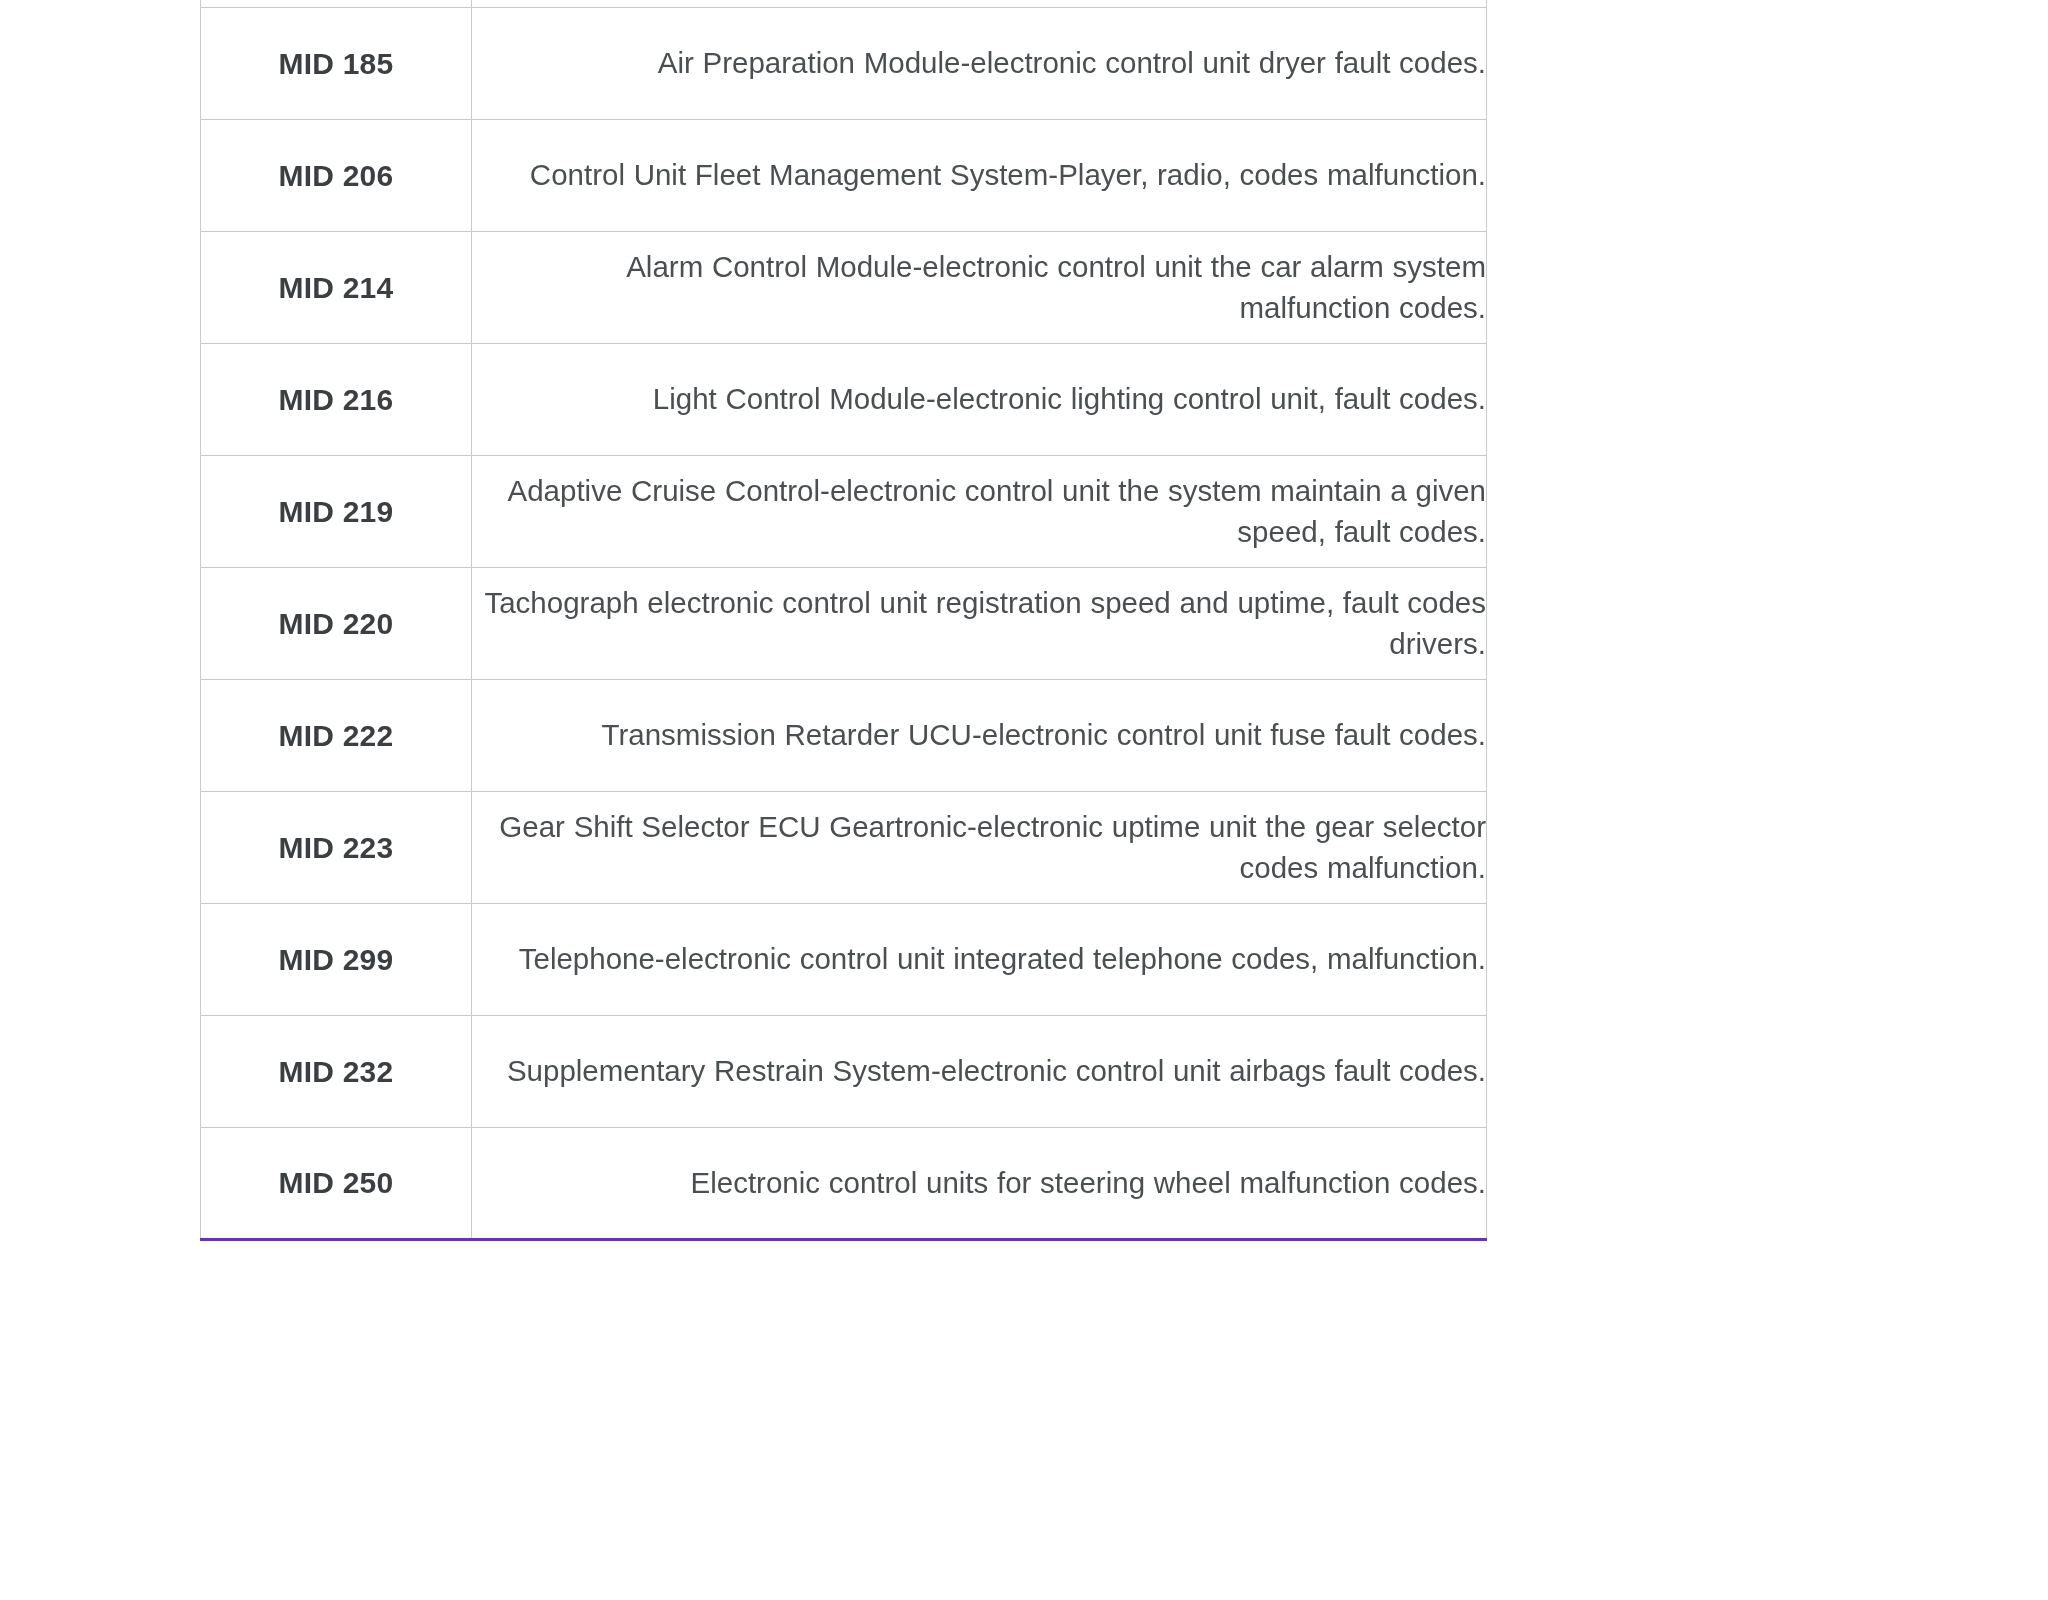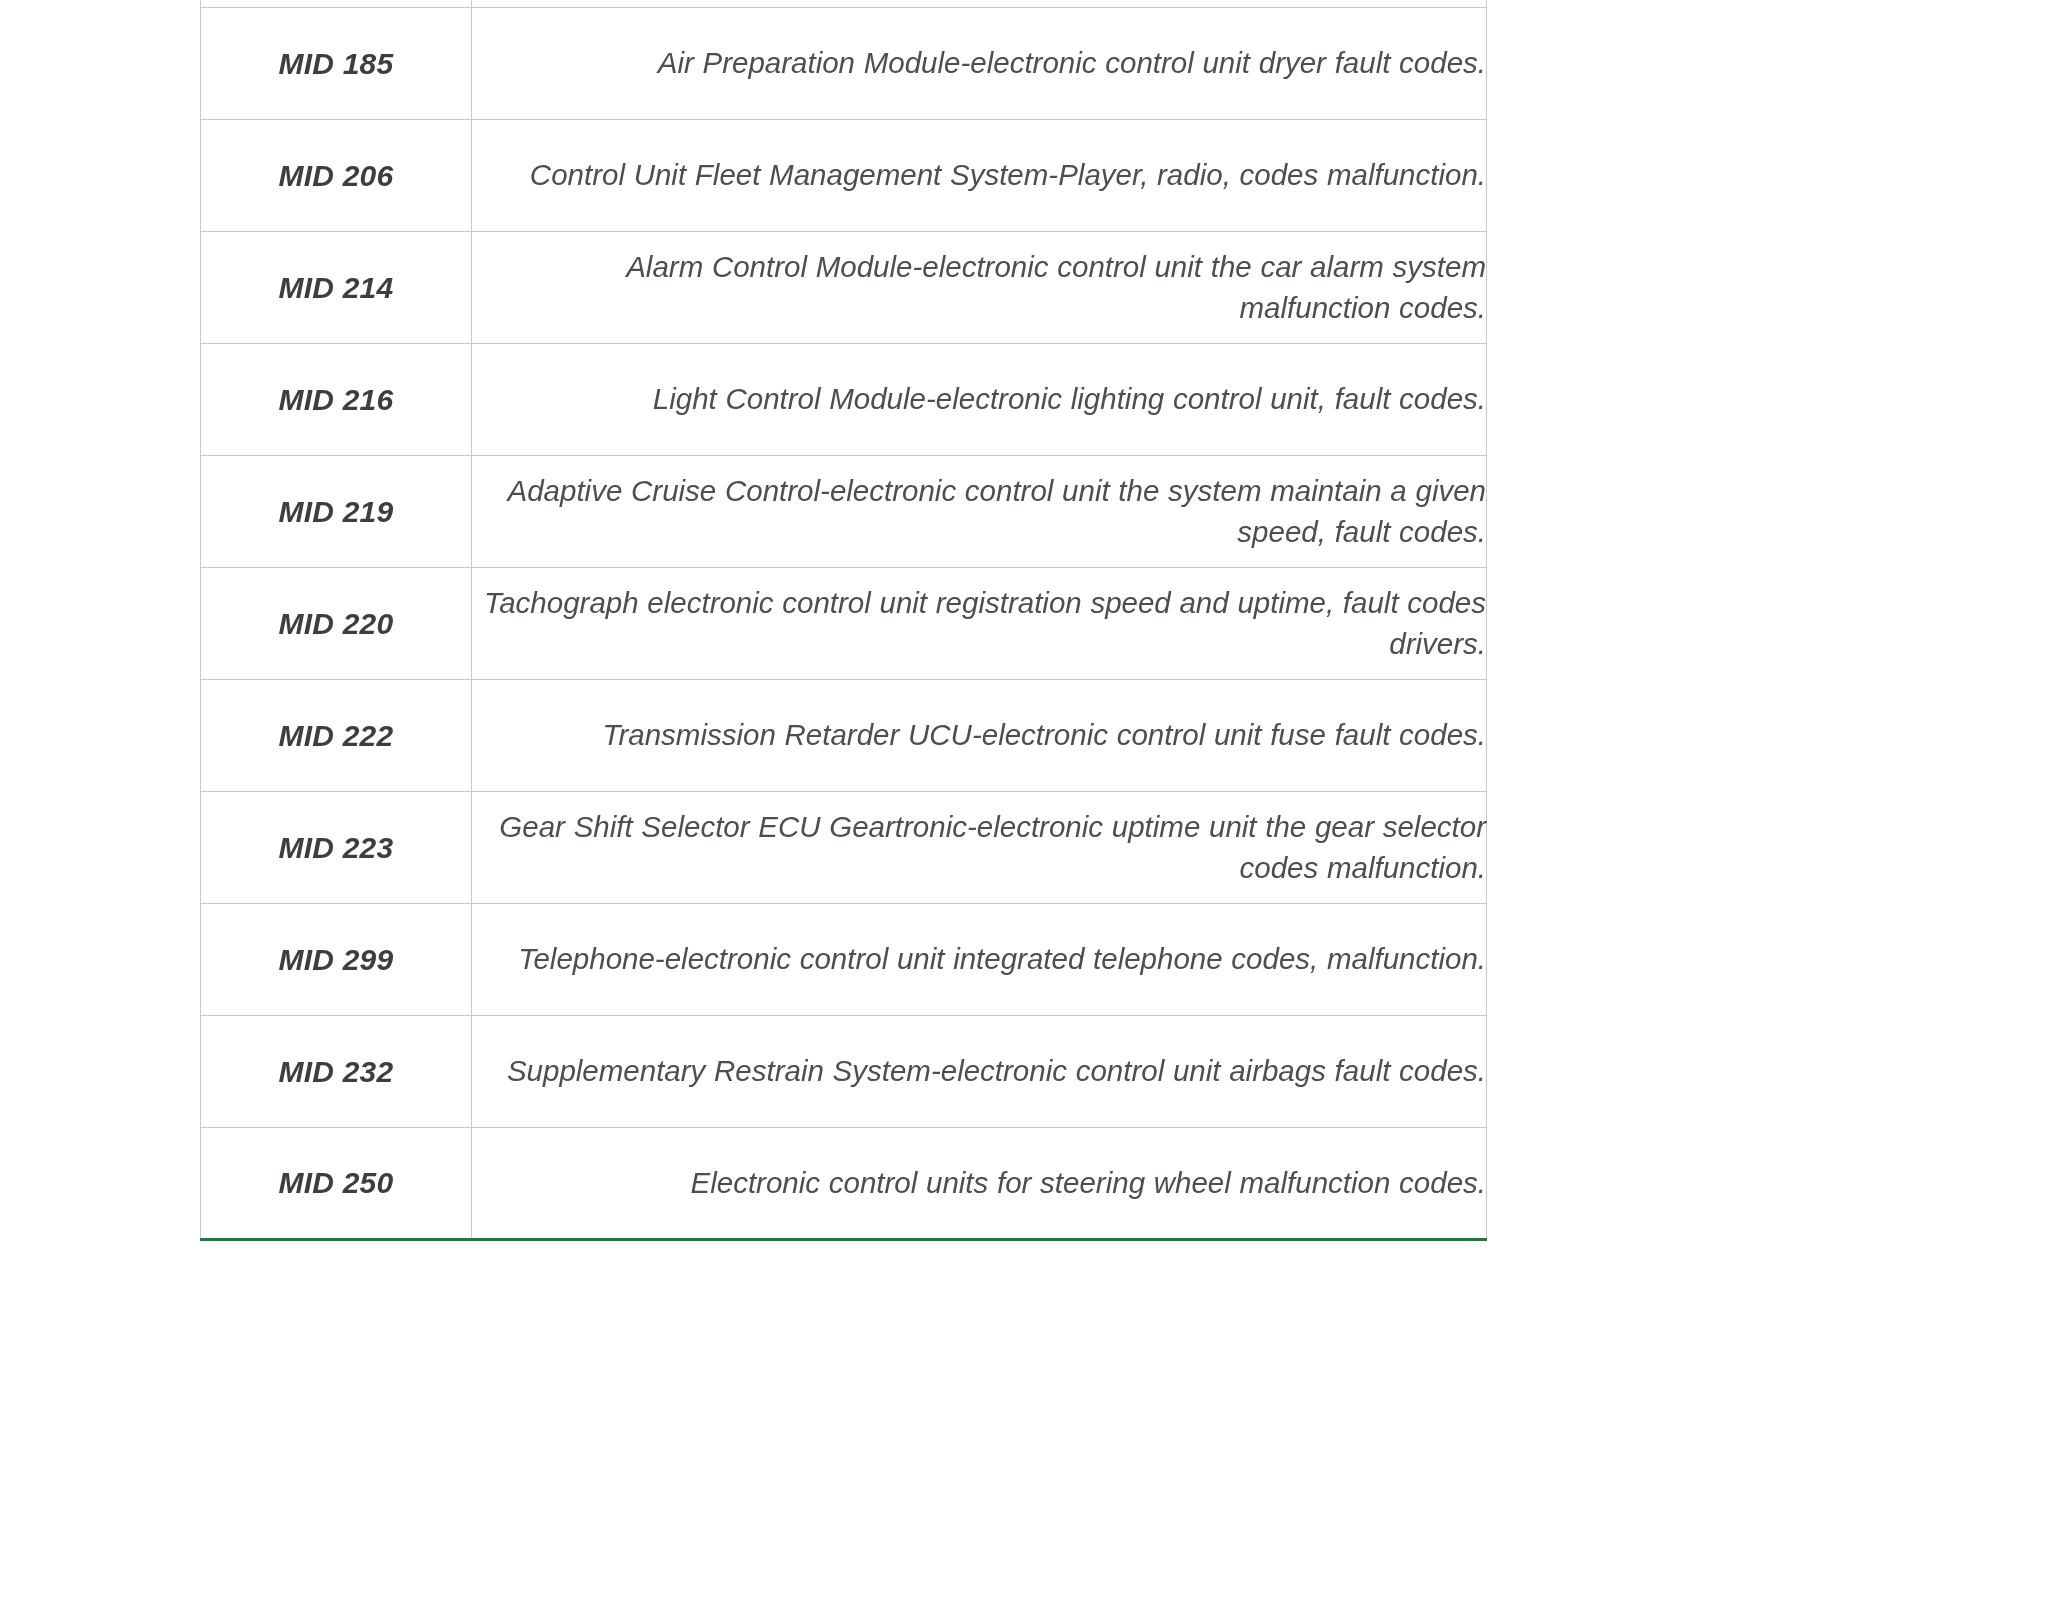--- a/index.html
+++ b/index.html
@@ -14,21 +14,20 @@
   body {
     font-family: "Liberation Sans", "DejaVu Sans", sans-serif;
     -webkit-font-smoothing: antialiased;
   }
 
   .page {
     position: relative;
     width: 1953px;
     height: 1600px;
     background: #ffffff;
-    font-style: italic;
   }
 
   
   .table-wrap {
     position: absolute;
     left: 200px;
     top: -105px;          
     width: 1286px;
   }
 
@@ -46,21 +45,21 @@
     border: 1px solid #c9c9c9;
     padding: 0;
     vertical-align: middle;
     background: #ffffff;
     height: 112px;
     box-sizing: border-box;
   }
 
   
   table.mid-table tr:last-child td {
-    border-bottom: 3px solid #15803d;
+    border-bottom: 3px solid #6d28d9;
   }
 
   .cell-mid {
     text-align: center;
     font-weight: bold;
     font-size: 30px;
     color: #3b3f41;
     letter-spacing: 0.2px;
     line-height: 1.2;
   }

